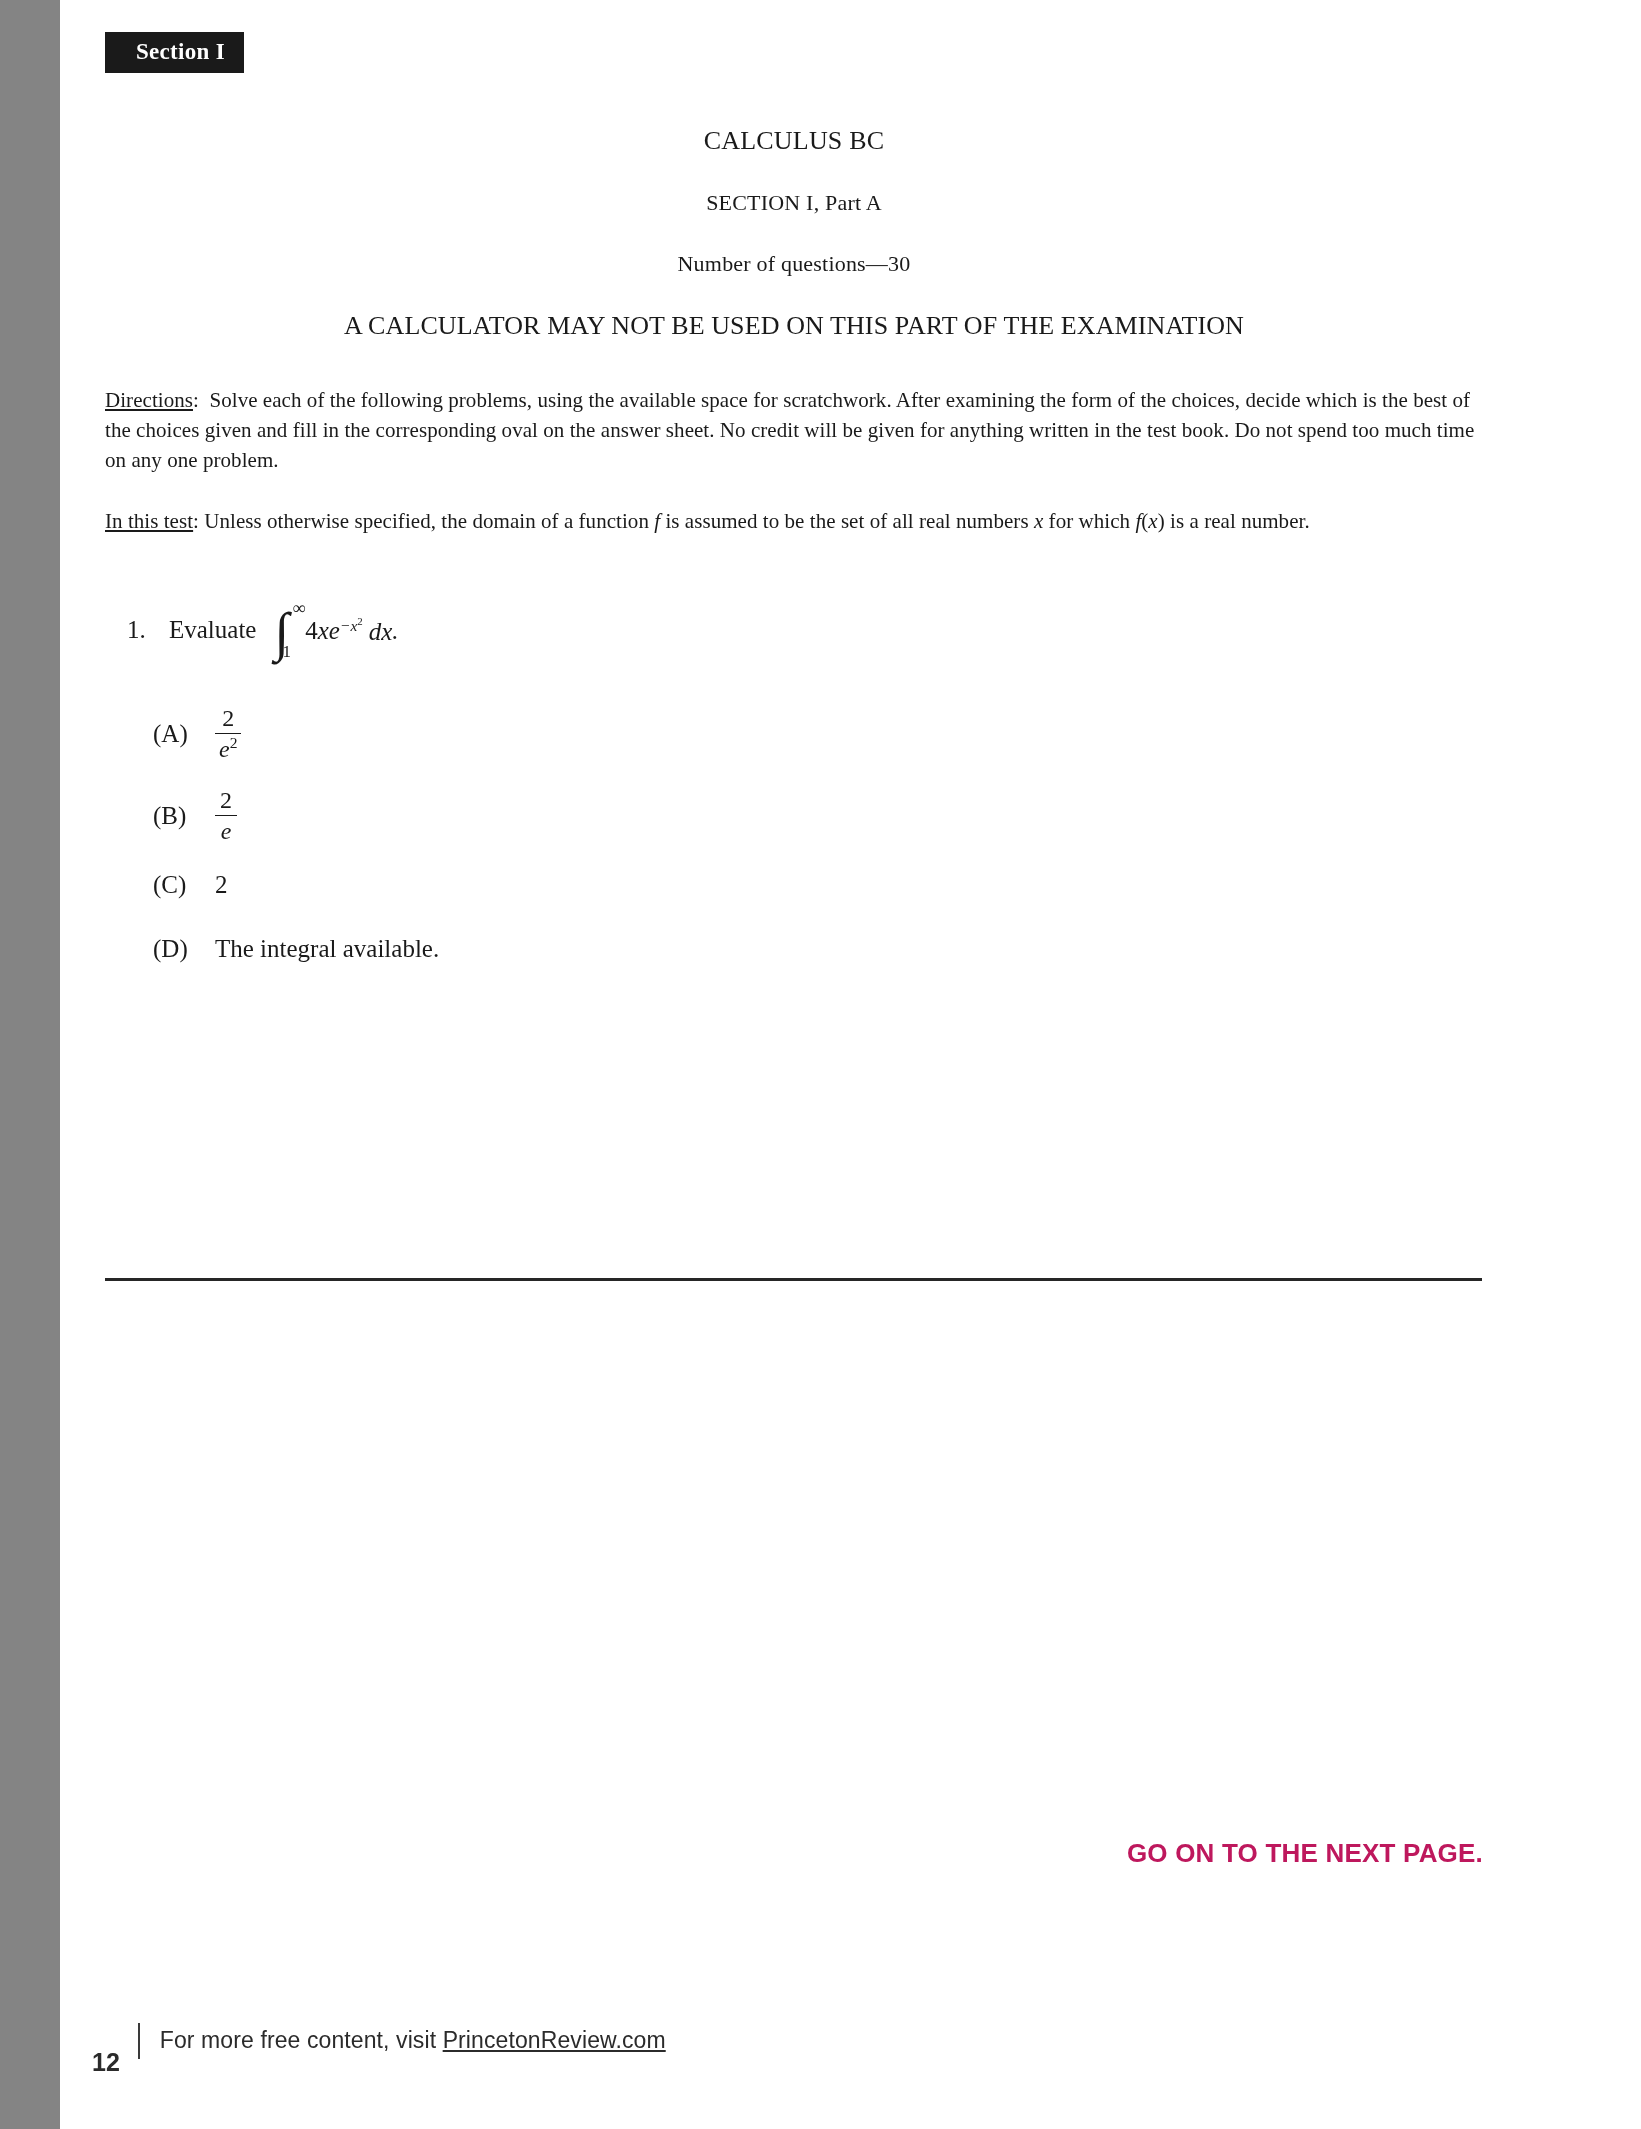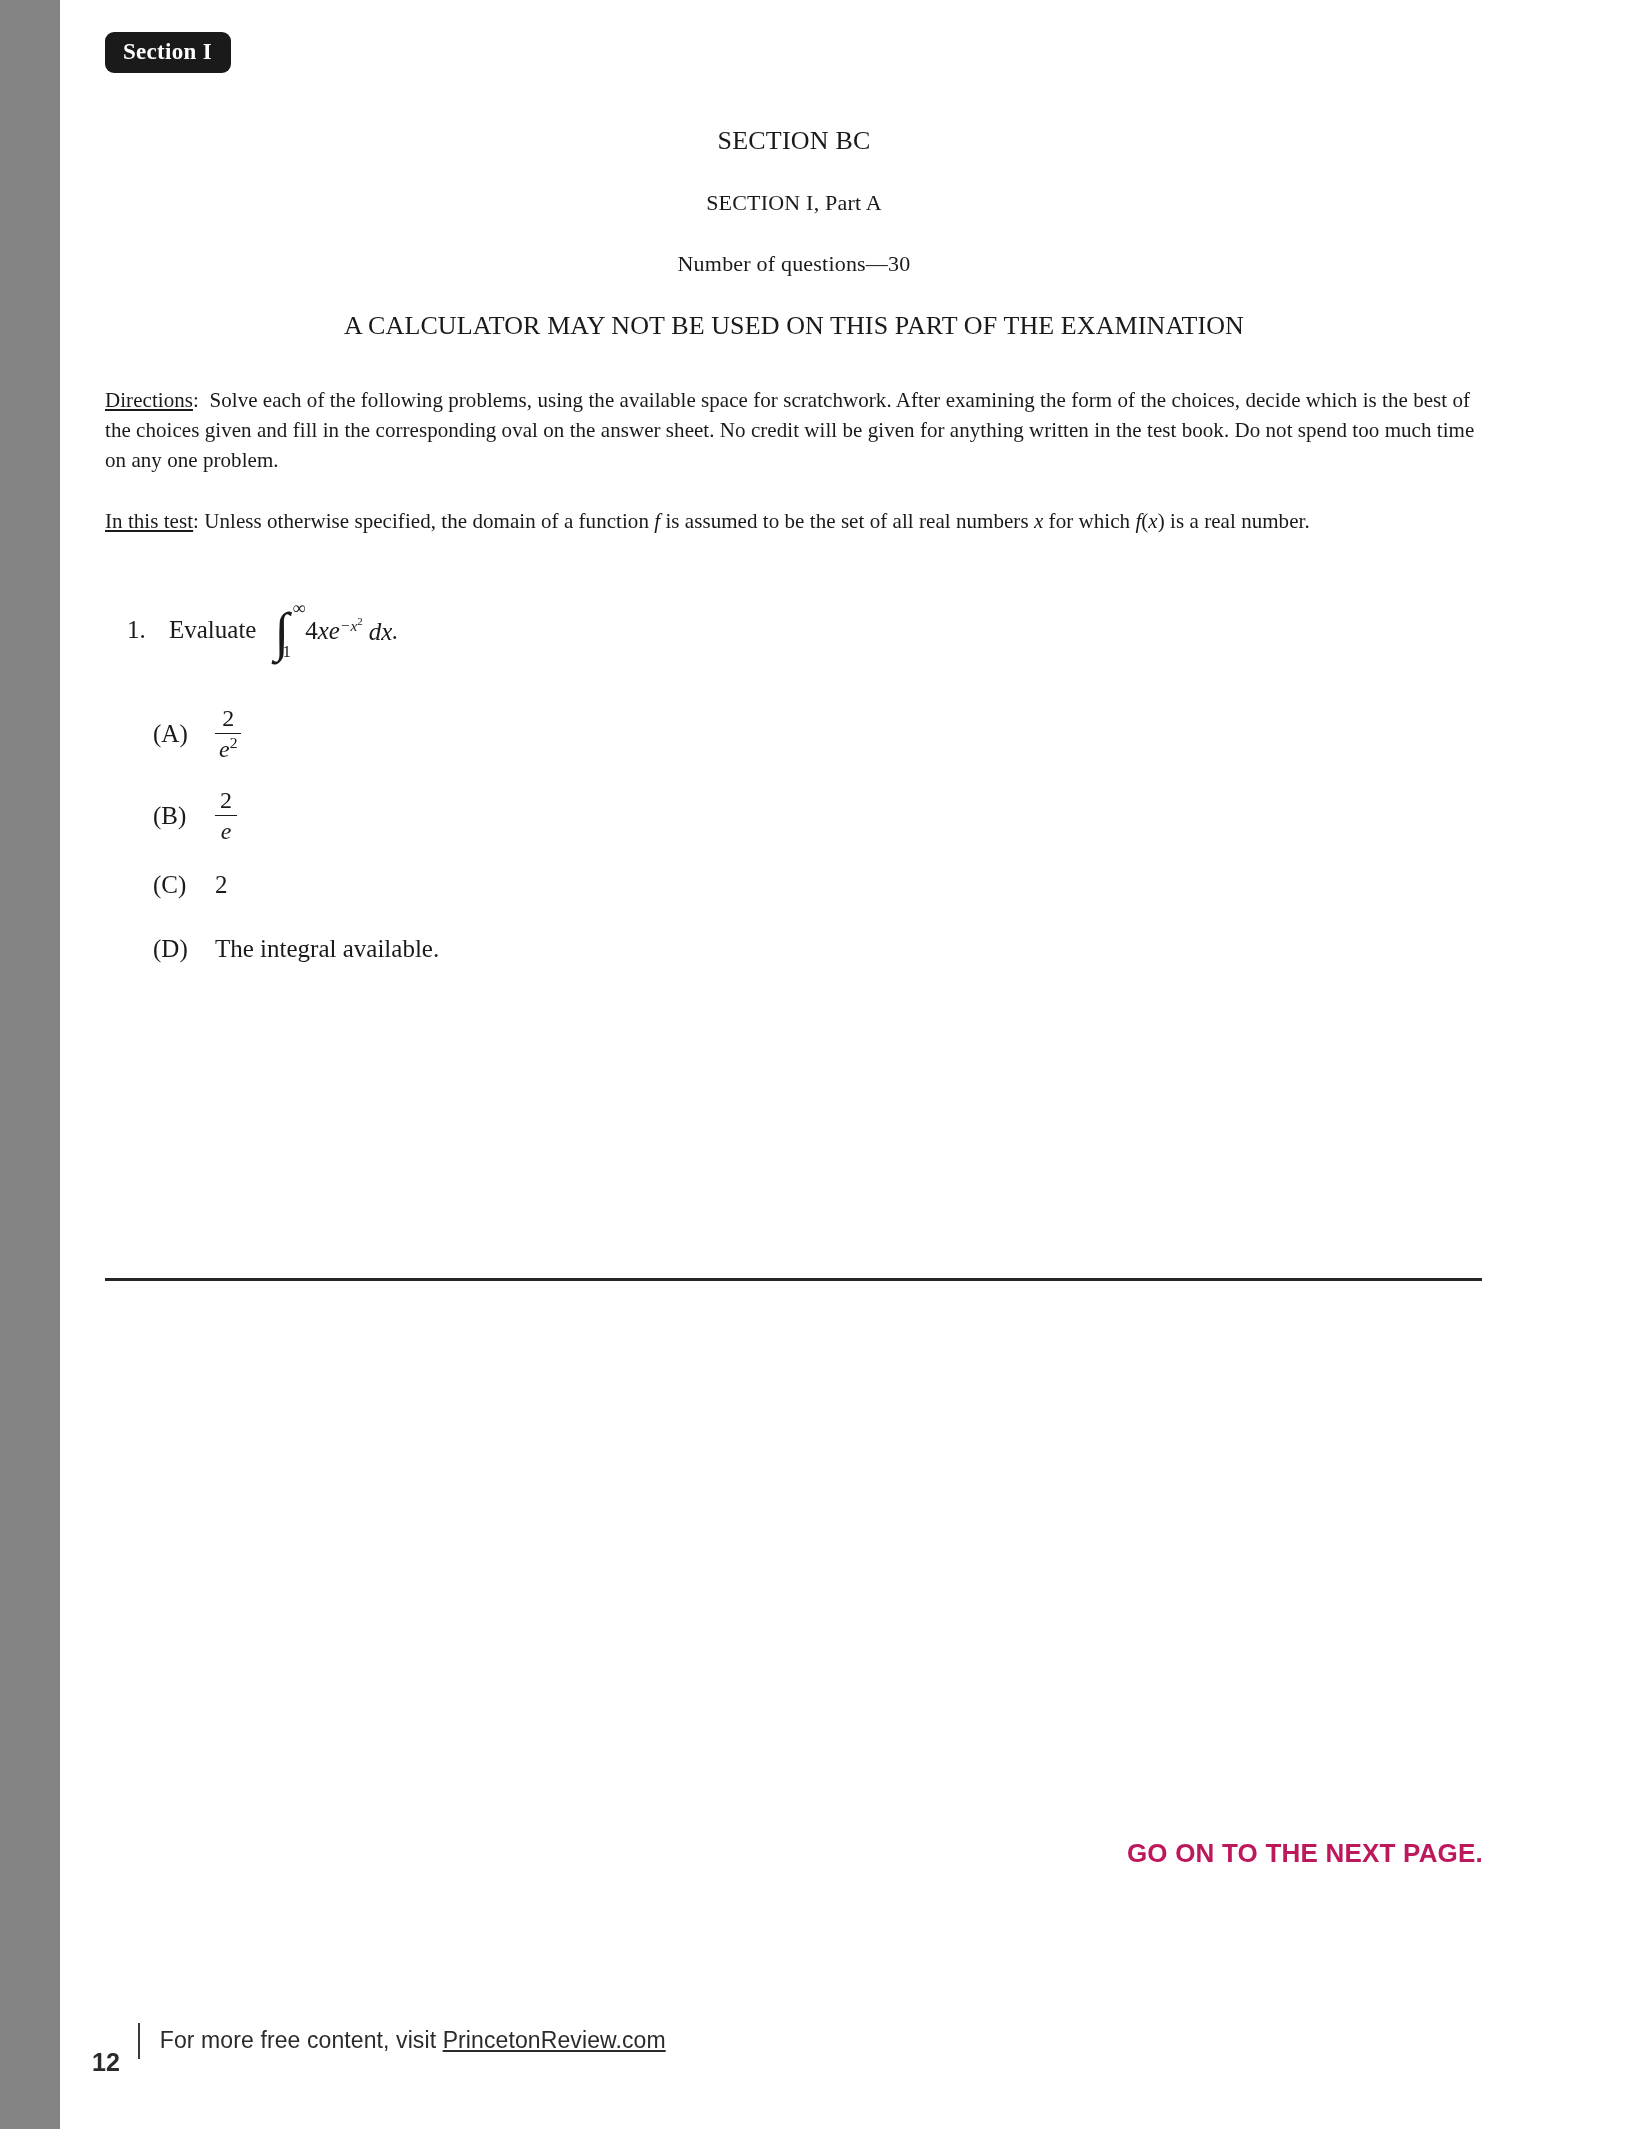--- a/index.html
+++ b/index.html
@@ -27,23 +27,22 @@
   .section-tab {
     position: absolute;
     left: 105px;
     top: 32px;
     background: #1a1a1a;
     color: #ffffff;
     font-family: "Liberation Serif", serif;
     font-weight: bold;
     font-size: 23px;
     letter-spacing: 0.3px;
-    padding: 8px 19px 10px 18px;
+    padding: 8px 19px 10px 31px;
     line-height: 1;
-    border-radius: 9px;
   }
   .content {
     position: absolute;
     left: 105px;
     top: 125px;
     width: 1378px;
   }
   .center-line {
     text-align: center;
     font-size: 22px;
@@ -235,21 +234,21 @@
 <body>
 
 <div class="page">
 
   <div class="gray-bar"></div>
 
   <div class="section-tab">Section I</div>
 
   <div class="content">
 
-    <div class="center-line big">SECTION BC</div>
+    <div class="center-line big">CALCULUS BC</div>
     <div class="center-line">SECTION I, Part A</div>
     <div class="center-line">Number of questions—30</div>
 
     <div class="calc-note">A CALCULATOR MAY NOT BE USED ON THIS PART OF THE EXAMINATION</div>
 
     <p class="para"><span class="u">Directions</span><span>:</span>&nbsp; <span>Solve each of the following problems, using the available space for scratchwork.  After examining the form of the choices, decide which is the best of the choices given and fill in the corresponding oval on the answer sheet.  No credit will be given for anything written in the test book.  Do not spend too much time on any one problem.</span></p>
 
     <p class="para"><span class="u">In this test</span><span>: Unless otherwise specified, the domain of a function </span><span class="it">f</span><span> is assumed to be the set of all real numbers </span><span class="it">x</span><span> for which </span><span class="it">f</span><span>(</span><span class="it">x</span><span>)</span><span> is a real number.</span></p>
 
     <div class="question-block">

